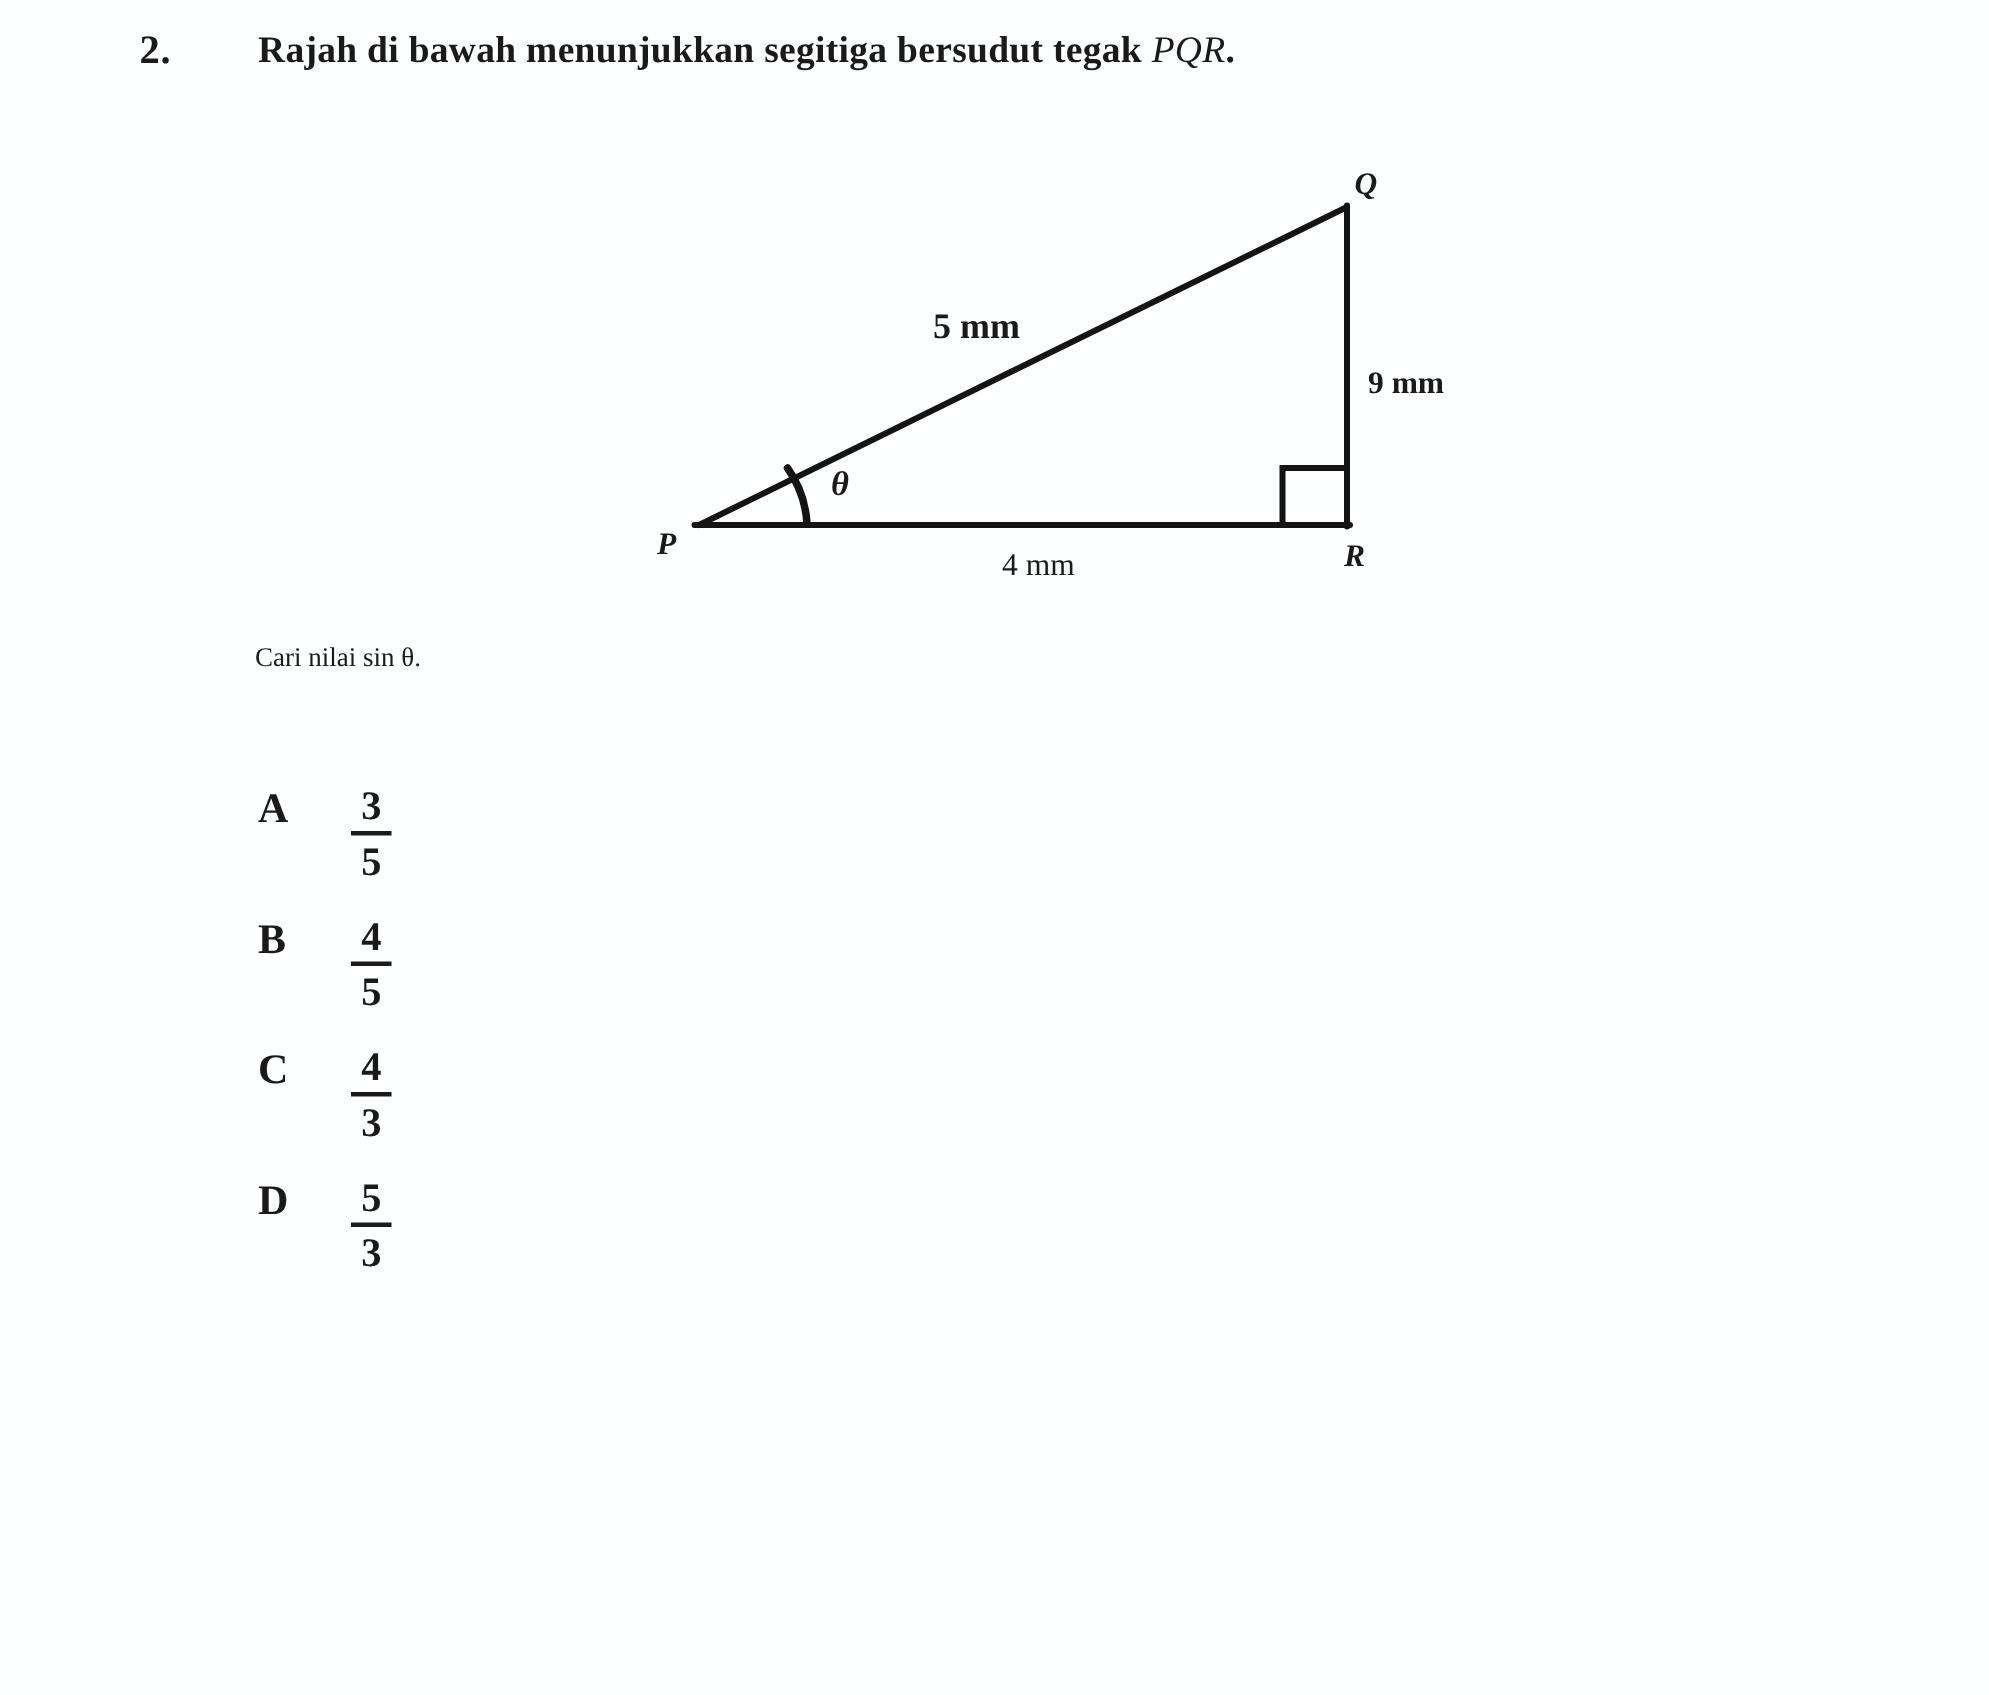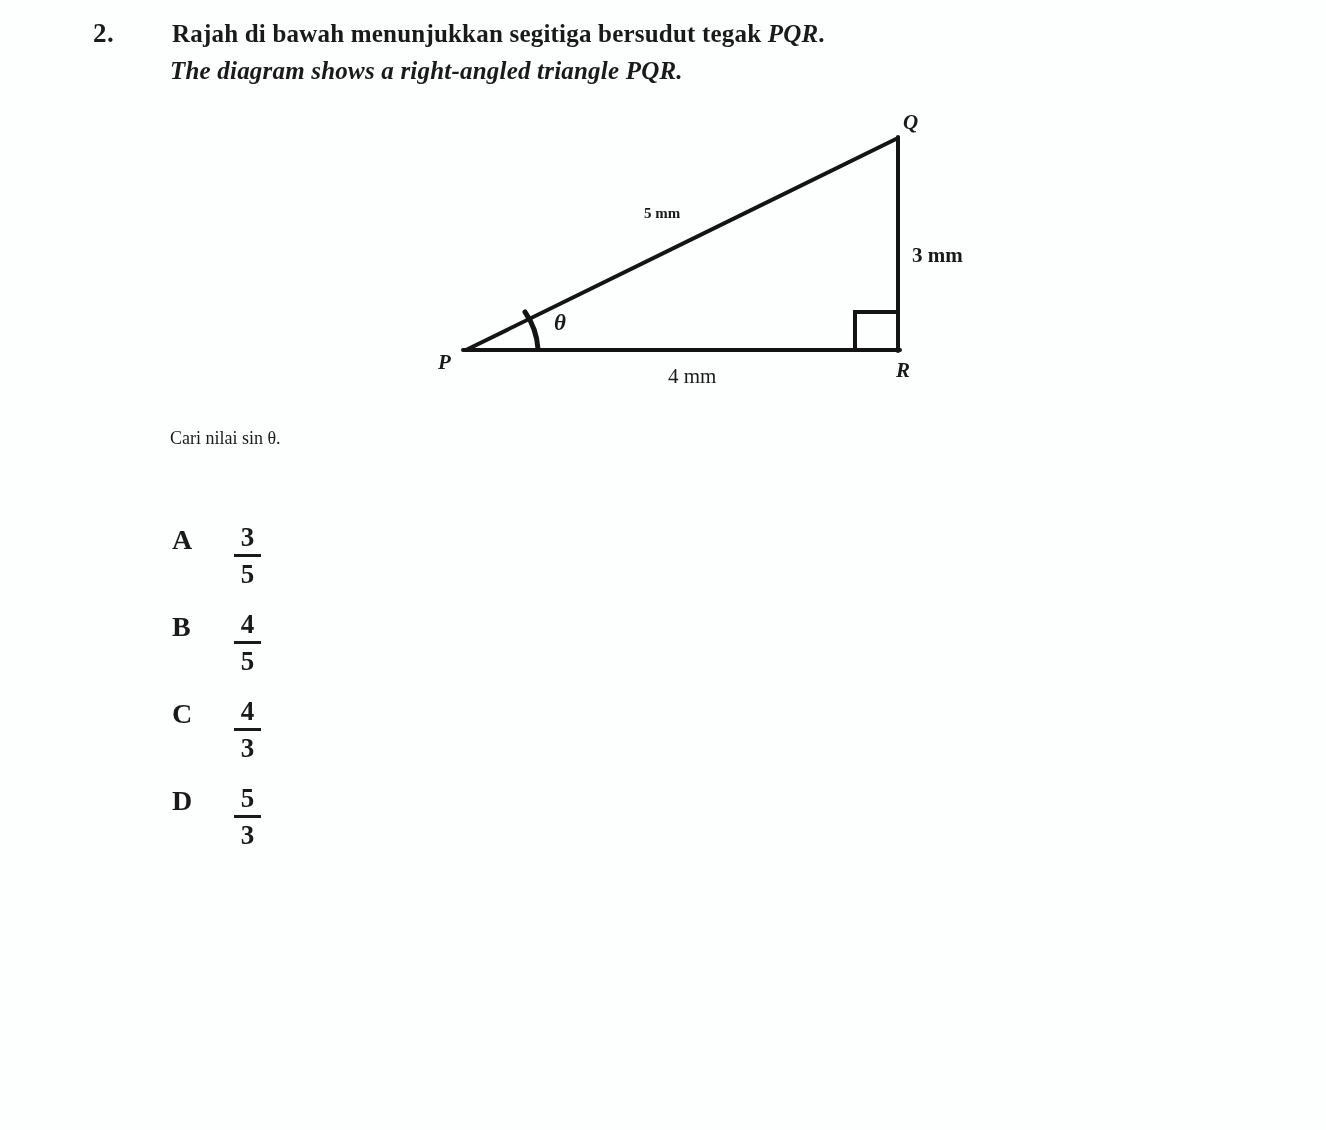--- a/index.html
+++ b/index.html
@@ -45,21 +45,21 @@
     left: 170px;
     top: 57px;
     font-size: 25px;
     font-weight: bold;
     font-style: italic;
     letter-spacing: 0.2px;
     white-space: nowrap;
   }
   .pqr {
     font-style: italic;
-    font-weight: bold;
+    font-weight: normal;
   }
 
   
   .diagram {
     position: absolute;
     left: 0px;
     top: 100px;
     width: 1030px;
     height: 300px;
   }
@@ -124,42 +124,41 @@
 </style>
 </head>
 <body>
 
 <div class="page">
 
   <div class="q-number">2.</div>
 
   <div class="q-line-bm"><span>Rajah di bawah menunjukkan segitiga bersudut tegak </span><span class="pqr">PQR</span><span>.</span></div>
 
-  <div class="q-line-en"><span>The diagram shows a right-angled triangle </span><span class="pqr">PQR</span><span>.</span></div>
 
   <div class="diagram">
     <svg width="1030" height="300" viewBox="0 0 1030 300" xmlns="http://www.w3.org/2000/svg">
 
       <line x1="466" y1="250" x2="898" y2="38" stroke="#141414" stroke-width="4" stroke-linecap="round"></line>
 
       <line x1="898" y1="37" x2="898" y2="251" stroke="#141414" stroke-width="4" stroke-linecap="round"></line>
 
       <line x1="463" y1="250" x2="900" y2="250" stroke="#141414" stroke-width="4" stroke-linecap="round"></line>
 
       <polyline points="855,250 855,212 897,212" fill="none" stroke="#141414" stroke-width="4"></polyline>
 
       <path d="M 525,212 A 72,72 0 0 1 538,249" fill="none" stroke="#141414" stroke-width="5" stroke-linecap="round"></path>
     </svg>
 
     <div style="position:absolute;left:438px;top:250px;font-size:21px;font-style:italic;font-weight:bold;">P</div>
     <div style="position:absolute;left:903px;top:10px;font-size:21px;font-style:italic;font-weight:bold;">Q</div>
     <div style="position:absolute;left:896px;top:258px;font-size:21px;font-style:italic;font-weight:bold;">R</div>
 
-    <div style="position:absolute;left:644px;top:105px;font-size:15px;font-weight:bold;">5 mm</div>
-    <div style="position:absolute;left:912px;top:143px;font-size:21px;font-weight:bold;">3 mm</div>
+    <div style="position:absolute;left:622px;top:105px;font-size:24px;font-weight:bold;">5 mm</div>
+    <div style="position:absolute;left:912px;top:143px;font-size:21px;font-weight:bold;">9 mm</div>
     <div style="position:absolute;left:668px;top:264px;font-size:21px;font-weight:normal;">4 mm</div>
 
     <div style="position:absolute;left:554px;top:210px;font-size:23px;font-style:italic;font-weight:bold;">θ</div>
   </div>
 
   <div class="prompt-bm">Cari nilai sin θ.</div>
 
   <div class="option" style="top:524px;">
     <span class="option-letter">A</span>
     <span class="fraction">

